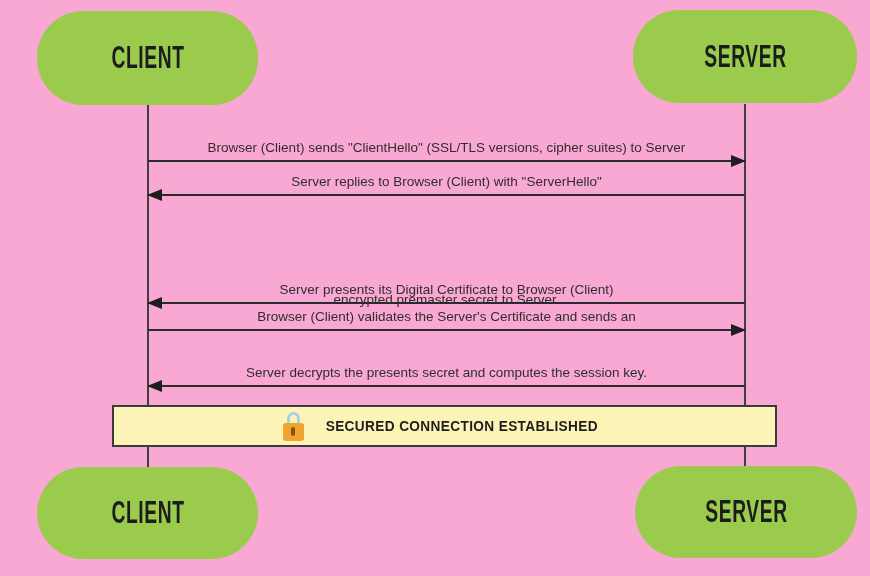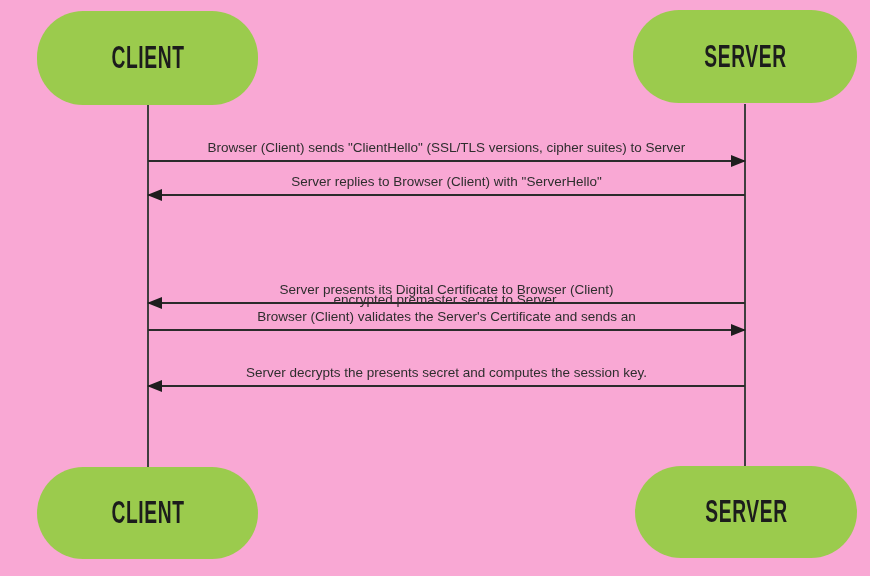--- a/index.html
+++ b/index.html
@@ -113,20 +113,28 @@
 
   <div class="msg m4">
     <div class="msg-text">
       <span>Server decrypts the presents secret and computes the session key.</span>
     </div>
     <div class="msg-line">
       <div class="arrowhead left"></div>
     </div>
   </div>
 
+  <div class="banner">
+    <div class="lock">
+      <div class="lock-shackle"></div>
+      <div class="lock-body"></div>
+      <div class="lock-keyhole"></div>
+    </div>
+    <span class="banner-label">SECURED CONNECTION ESTABLISHED</span>
+  </div>
 
   <div class="actor client-bottom">
     <span class="actor-label">CLIENT</span>
   </div>
   <div class="actor server-bottom">
     <span class="actor-label">SERVER</span>
   </div>
 
 </div>
 

